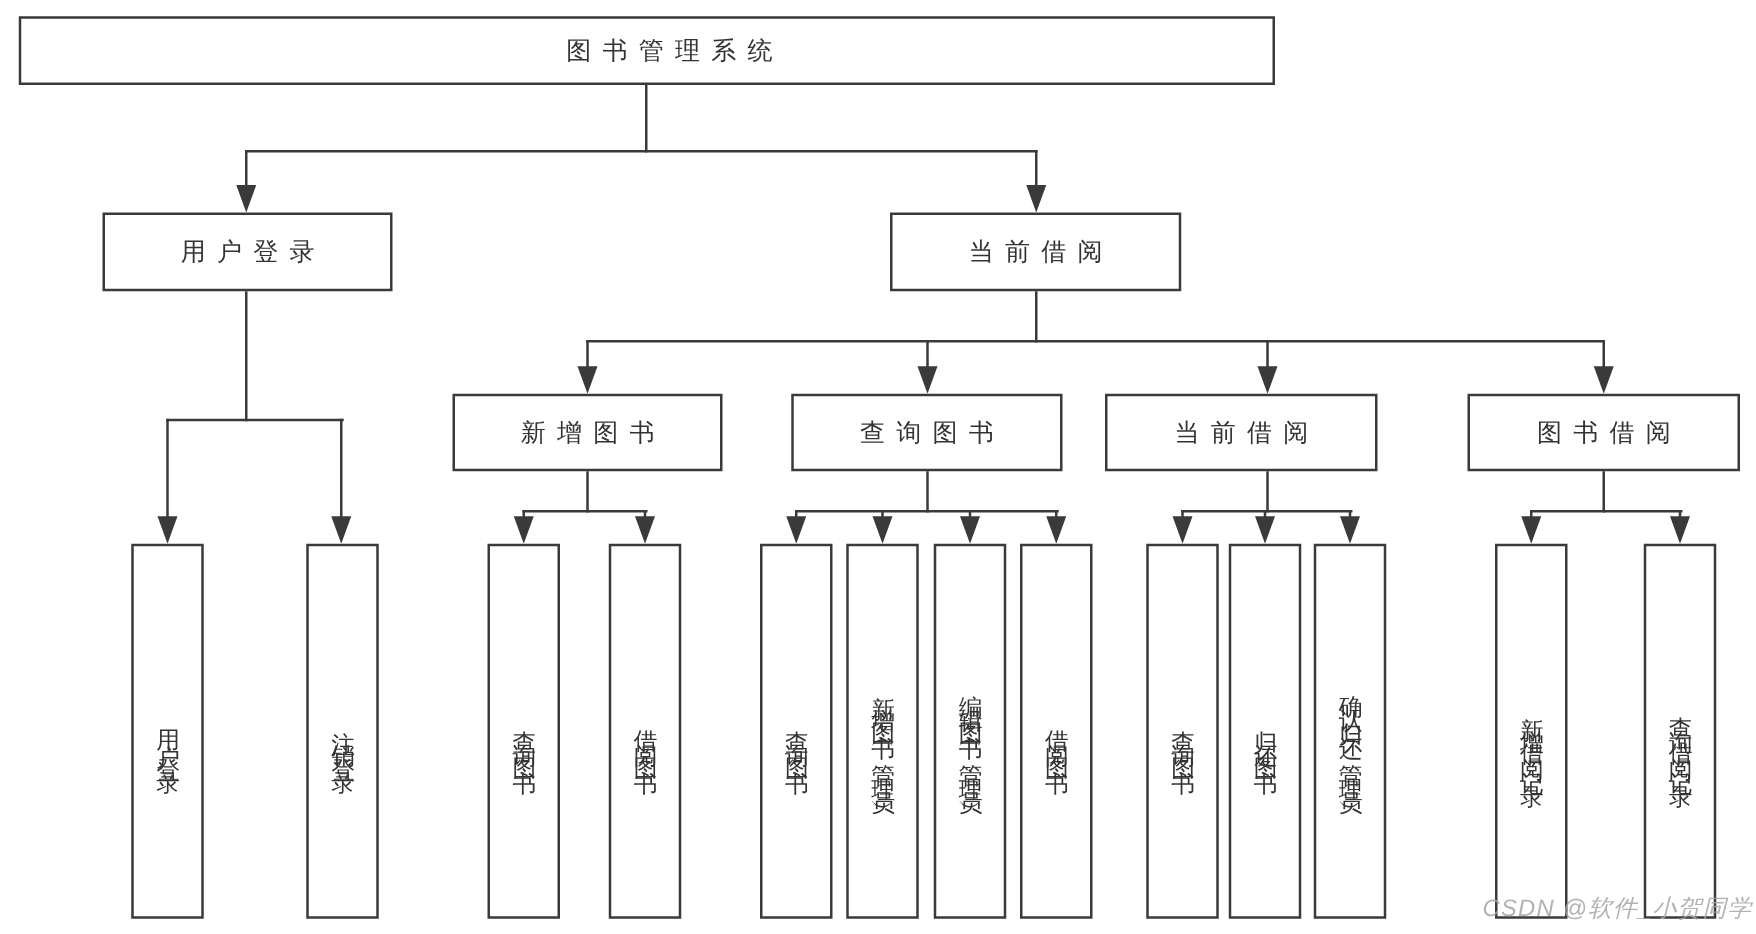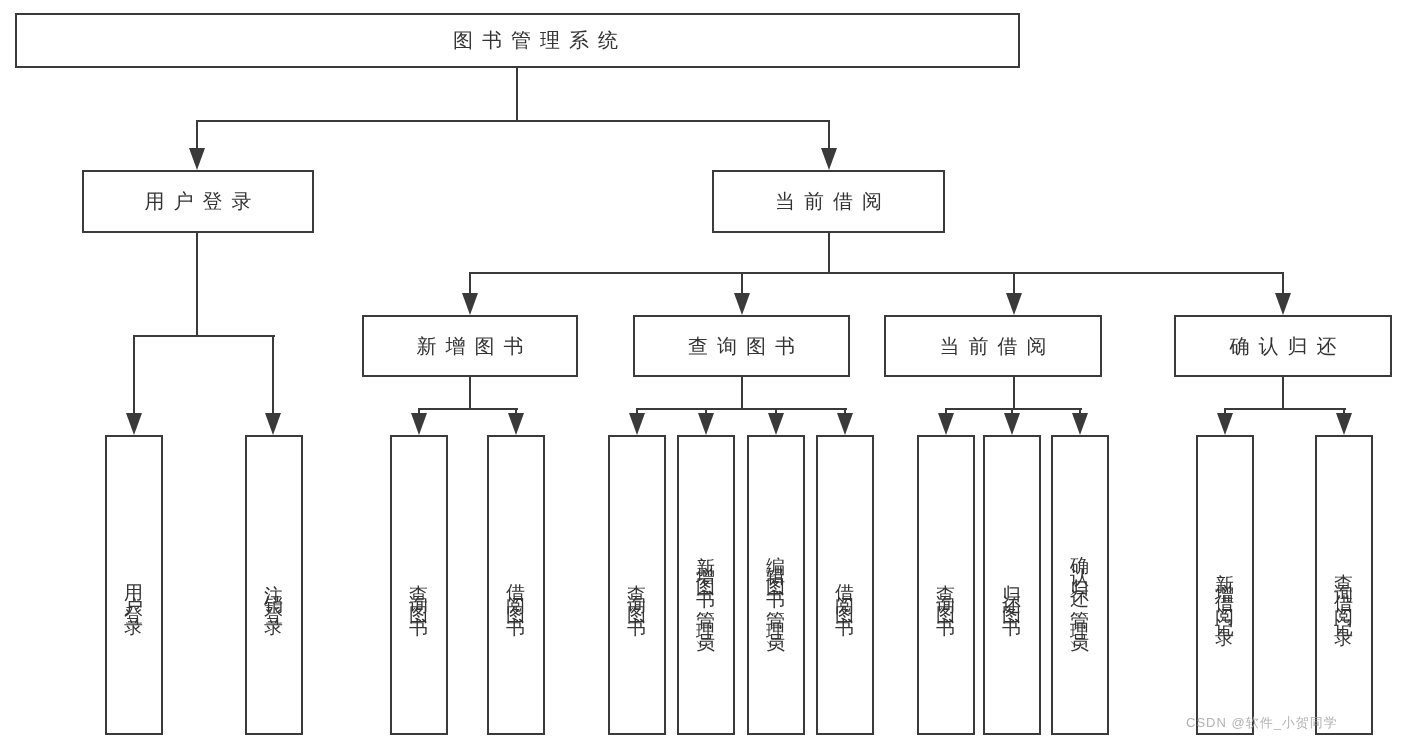--- a/index.html
+++ b/index.html
@@ -67,26 +67,27 @@
     height: 0;
     border-left: 8px solid transparent;
     border-right: 8px solid transparent;
     border-top: 22px solid #3a3a3a;
   }
 
   .watermark {
     position: absolute;
     left: 1186px;
     top: 714px;
-    font-size: 13px;
+    font-size: 19px;
     color: #a5a5a5;
     opacity: 0.85;
     white-space: nowrap;
     z-index: 5;
     letter-spacing: 1px;
+    font-style: italic;
   }
 </style>
 </head>
 <body>
 
 <div class="canvas">
 
   <div class="node" style="left:15px; top:13px; width:1005px; height:55px;padding-left:36px;">
     <span class="hlabel">图书管理系统</span>
   </div>
@@ -126,21 +127,21 @@
   <div class="node" style="left:362px; top:315px; width:216px; height:62px;">
     <span class="hlabel">新增图书</span>
   </div>
   <div class="node" style="left:633px; top:315px; width:217px; height:62px;">
     <span class="hlabel">查询图书</span>
   </div>
   <div class="node" style="left:884px; top:315px; width:218px; height:62px;">
     <span class="hlabel">当前借阅</span>
   </div>
   <div class="node" style="left:1174px; top:315px; width:218px; height:62px;">
-    <span class="hlabel">确认归还</span>
+    <span class="hlabel">图书借阅</span>
   </div>
 
   <div class="vline" style="left:469px; top:377px; height:33px;"></div>
   <div class="hline" style="left:418px; top:408px; width:100px;"></div>
   <div class="vline" style="left:418px; top:408px; height:9px;"></div>
   <div class="vline" style="left:515px; top:408px; height:9px;"></div>
   <div class="arrow" style="left:411px; top:413px;"></div>
   <div class="arrow" style="left:508px; top:413px;"></div>
 
   <div class="vline" style="left:741px; top:377px; height:33px;"></div>

